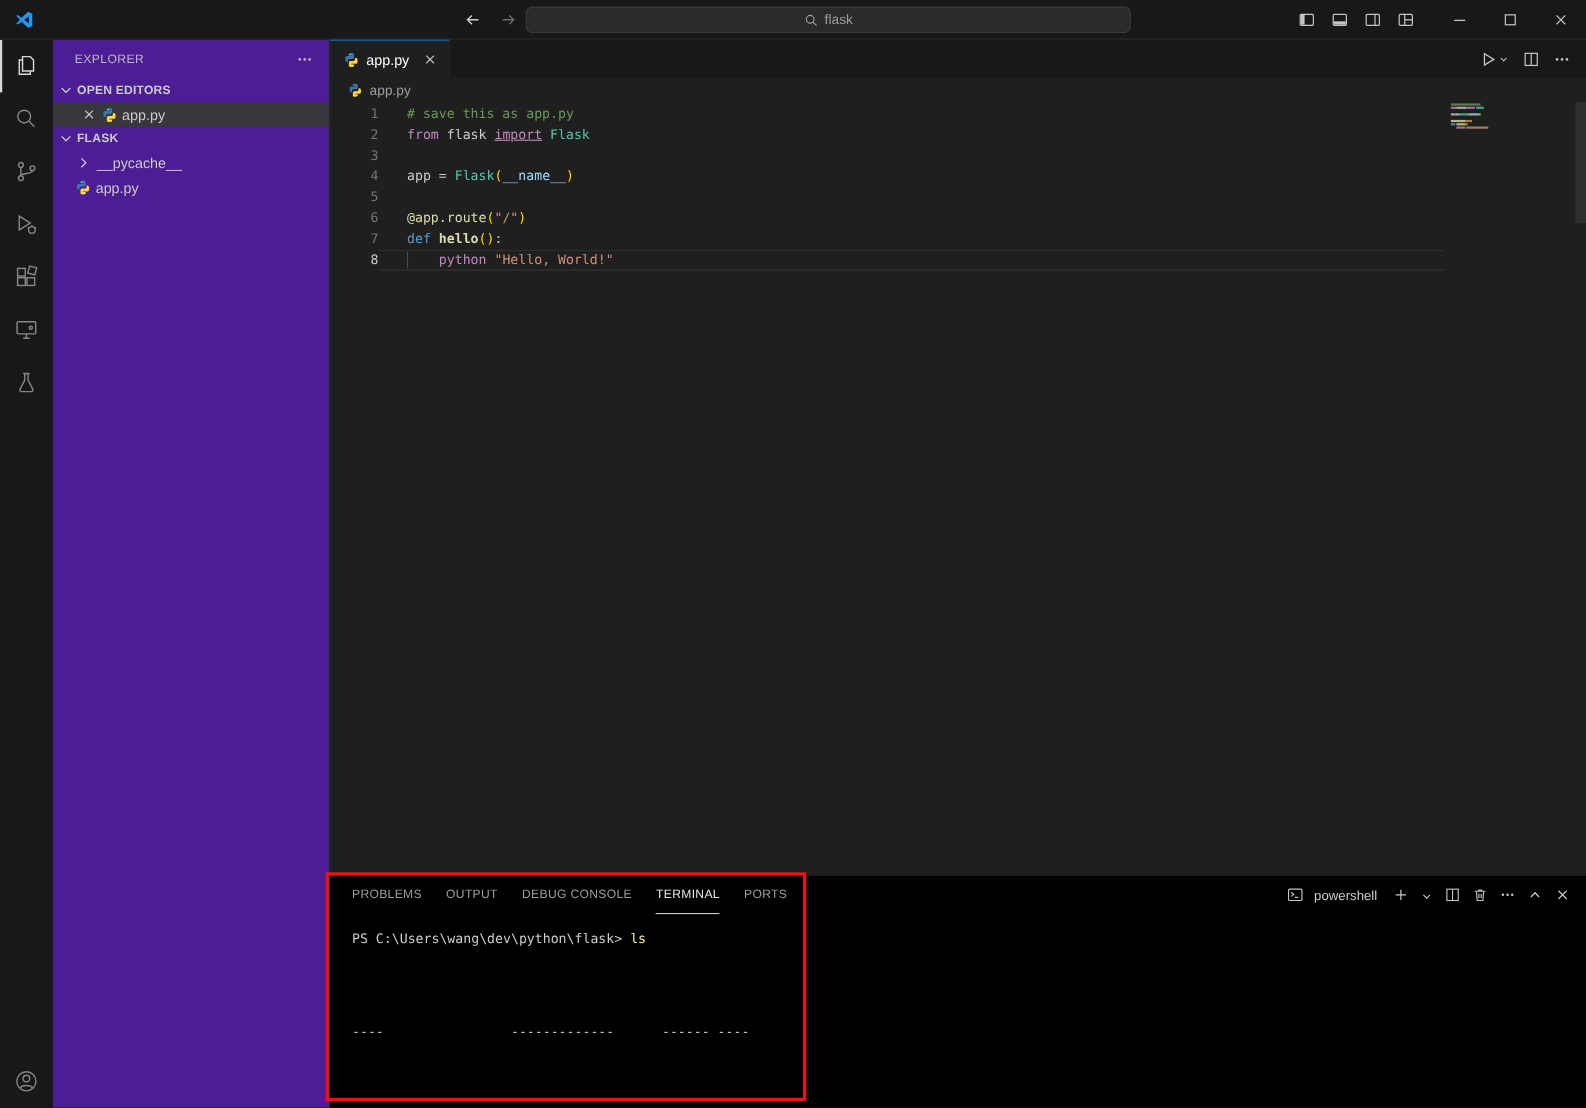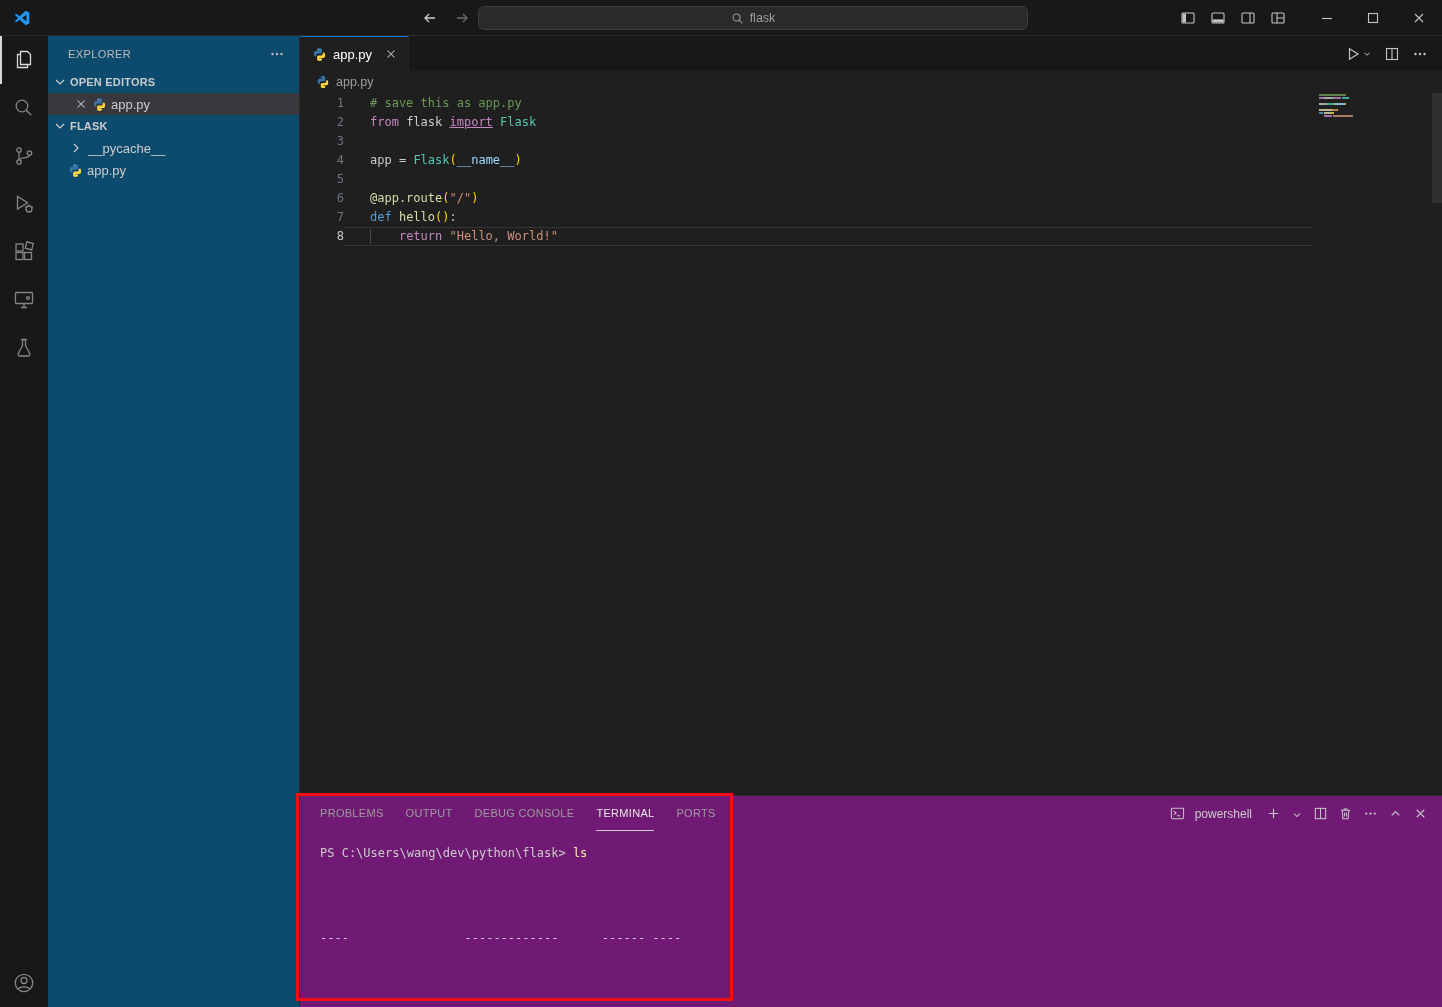--- a/index.html
+++ b/index.html
@@ -29,21 +29,21 @@
 
   
   .main { flex:1; display:flex; min-height:0; }
 
   .activitybar { width:48px; background:#181818; display:flex; flex-direction:column; align-items:center; flex:none; }
   .ab-item { width:48px; height:48px; display:flex; align-items:center; justify-content:center; color:#868686;
     border-left:2px solid transparent; border-right:2px solid transparent; }
   .ab-item.active { color:#d7d7d7; border-left-color:#d7d7d7; }
   .ab-spacer { flex:1; }
 
-  .sidebar { width:252px; background:#0c4a6e; border-right:1px solid #2a2a2a; flex:none;
+  .sidebar { width:252px; background:#4c1d95; border-right:1px solid #2a2a2a; flex:none;
     display:flex; flex-direction:column; font-size:13px; }
   .sb-header { height:35px; display:flex; align-items:center; justify-content:space-between;
     padding:0 14px 0 20px; color:#bbbbbb; font-size:11px; letter-spacing:.4px; flex:none; }
   .sb-section-header { height:22px; display:flex; align-items:center; gap:2px; padding-left:4px;
     font-weight:bold; font-size:11px; color:#cccccc; letter-spacing:.2px; }
   .sb-row { height:22px; display:flex; align-items:center; gap:4px; color:#cccccc; white-space:nowrap; }
   .sb-row.selected { background:#37373d; }
   .row-open-editor { padding-left:26px; }
   .row-tree { padding-left:20px; }
   .close-x { display:flex; color:#cccccc; flex:none; }
@@ -68,21 +68,21 @@
   .lc { flex:1; padding-left:26px; white-space:pre; position:relative; }
   .code-line.current .lc { box-shadow:inset 0 1px 0 rgba(255,255,255,.10), inset 0 -1px 0 rgba(255,255,255,.10); }
   .indent-guide { position:absolute; left:26px; top:2px; bottom:2px; width:1px; background:#4a4a4a; }
 
   .minimap { position:absolute; top:1px; right:10px; width:119px; padding-left:6px; }
   .mm-line { height:2px; margin-bottom:1px; display:flex; }
   .mm-seg { height:2px; display:inline-block; opacity:.8; }
   .scrollbar { position:absolute; top:0; right:0; width:10px; height:110px; background:rgba(121,121,121,.18); }
 
   
-  .panel { height:212px; flex:none; border-top:1px solid #2a2a2a; background:#701a75;
+  .panel { height:212px; flex:none; border-top:1px solid #2a2a2a; background:#000000;
     display:flex; flex-direction:column; position:relative; }
   .panel-header { height:35px; display:flex; align-items:center; flex:none; padding:0 14px 0 20px; }
   .panel-tabs { display:flex; gap:22px; height:100%; align-items:stretch; }
   .panel-tab { font-size:11px; color:#9d9d9d; letter-spacing:.3px; display:flex; align-items:center;
     border-bottom:1px solid transparent; }
   .panel-tab.active { color:#e7e7e7; border-bottom-color:#cccccc; }
   .panel-actions { margin-left:auto; display:flex; align-items:flex-end; gap:10px; color:#c5c5c5; }
   .shell-label { font-size:12px; color:#cccccc; margin-right:4px; }
   .terminal { flex:1; padding:14px 0 0 20px; font-family:"DejaVu Sans Mono","Liberation Mono",monospace;
     font-size:12px; line-height:17px; color:#cccccc; }
@@ -374,25 +374,25 @@
             <div class="code-line">
               <span class="ln">5</span>
               <span class="lc"></span>
             </div>
             <div class="code-line">
               <span class="ln">6</span>
               <span class="lc"><span style="color: var(--tok-function);">@app.route</span><span style="color: var(--tok-bracket);">(</span><span style="color: var(--tok-string);">"/"</span><span style="color: var(--tok-bracket);">)</span></span>
             </div>
             <div class="code-line">
               <span class="ln">7</span>
-              <span class="lc"><span style="color: var(--tok-keyword2);">def</span><span style="color: var(--tok-plain);"> </span><span style="color: var(--tok-function);">hello</span><span style="color: var(--tok-bracket);">(</span><span style="color: var(--tok-bracket);">)</span><span style="color: var(--tok-plain);">:</span></span>
+              <span class="lc"><span style="color: var(--tok-keyword2);">def</span><span style="color: var(--tok-plain);"> </span><span style="color: var(--tok-function); font-weight: bold;">hello</span><span style="color: var(--tok-bracket);">(</span><span style="color: var(--tok-bracket);">)</span><span style="color: var(--tok-plain);">:</span></span>
             </div>
             <div class="code-line current">
               <span class="ln">8</span>
-              <span class="lc"><span class="indent-guide"></span><span style="color: var(--tok-plain);">    </span><span style="color: var(--tok-keyword);">return</span><span style="color: var(--tok-plain);"> </span><span style="color: var(--tok-string);">"Hello, World!"</span></span>
+              <span class="lc"><span class="indent-guide"></span><span style="color: var(--tok-plain);">    </span><span style="color: var(--tok-keyword);">python</span><span style="color: var(--tok-plain);"> </span><span style="color: var(--tok-string);">"Hello, World!"</span></span>
             </div>
           </div>
         <div class="minimap">
             <div class="mm-line">
               <span class="mm-seg" style="width: 27px; background: rgb(106, 153, 85);"></span>
             </div>
             <div class="mm-line">
               <span class="mm-seg" style="width: 5px; background: rgb(197, 134, 192);"></span>
               <span class="mm-seg" style="width: 9px; background: rgb(204, 204, 204);"></span>
               <span class="mm-seg" style="width: 8px; background: rgb(197, 134, 192);"></span>

